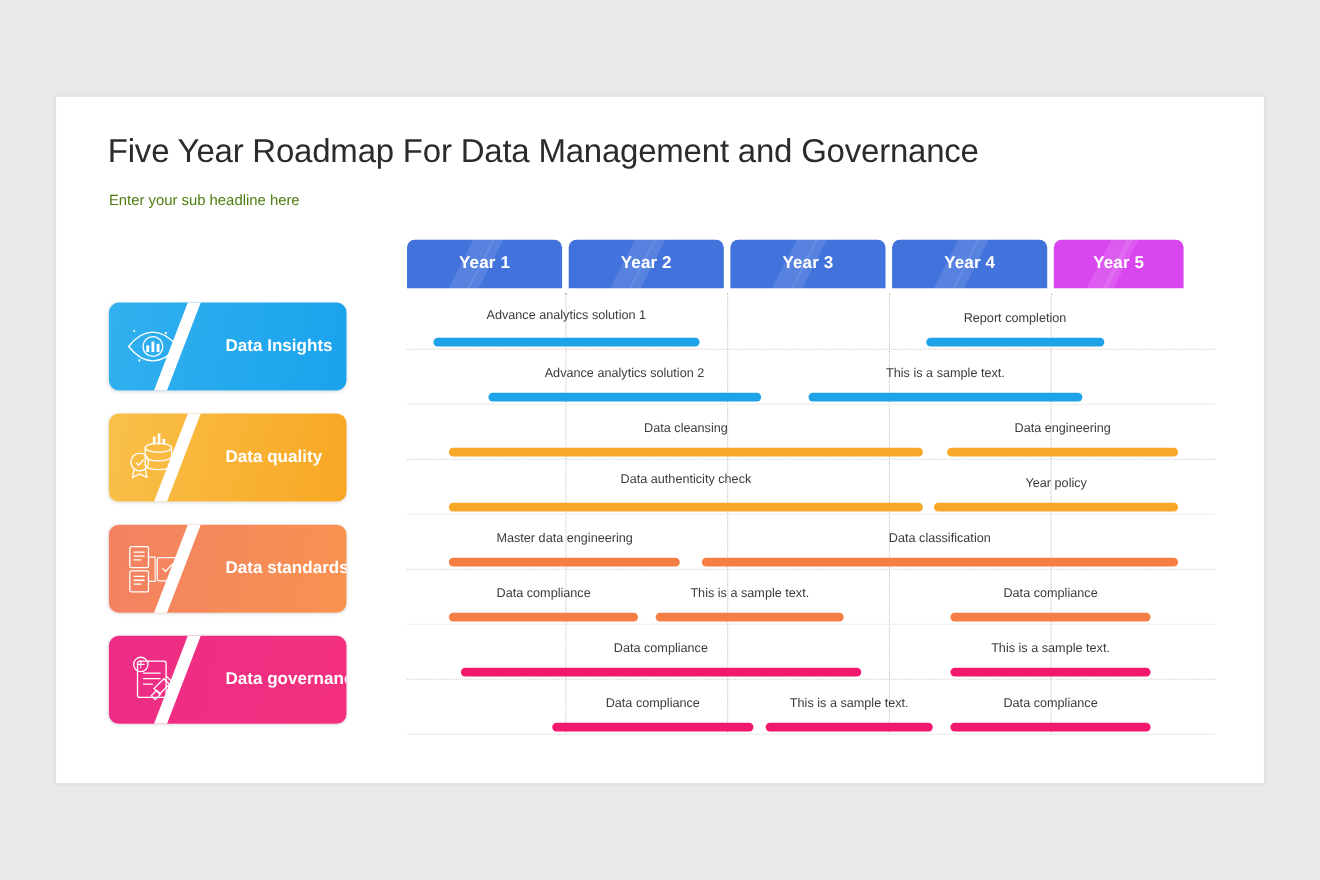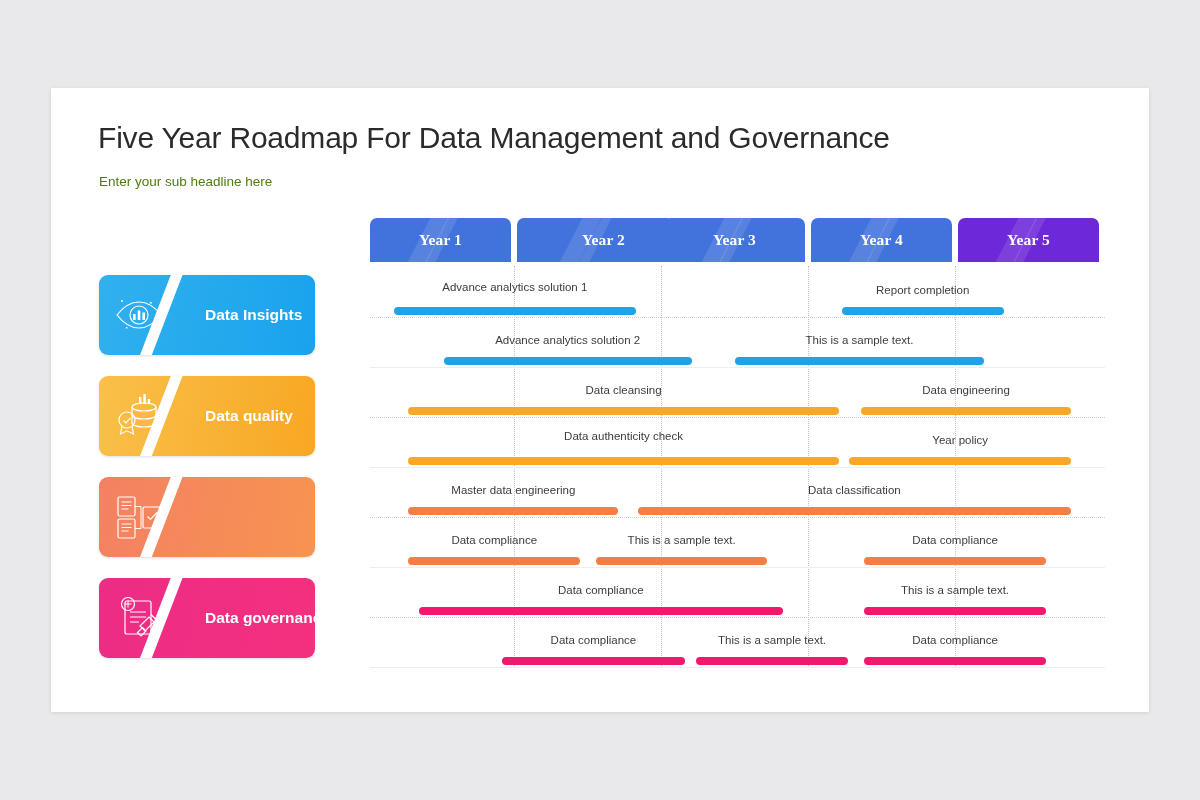--- a/index.html
+++ b/index.html
@@ -60,21 +60,20 @@
     height: 450px;
   }
 
   
   .years {
     position: absolute;
     left: 0;
     top: 0;
     width: 735px;
     height: 44px;
-    font-family: Liberation Serif, serif;
   }
   .year-tab {
     position: absolute;
     top: 0;
     height: 44px;
     background: #4272dc;
     border-radius: 7px 7px 0 0;
     overflow: hidden;
     color: #ffffff;
     font-size: 15.5px;
@@ -220,20 +219,21 @@
         <div class="cat-icon">
     <svg viewBox="0 0 52 52" fill="none" stroke="#ffffff" stroke-width="1.2">
       <rect x="5" y="6" width="17" height="19" rx="1.5"></rect>
       <path d="M8.5 11h10M8.5 14.5h10M8.5 18h7"></path>
       <rect x="5" y="28" width="17" height="19" rx="1.5"></rect>
       <path d="M8.5 33h10M8.5 36.5h10M8.5 40h7"></path>
       <rect x="30" y="16" width="18" height="21" rx="1.5"></rect>
       <path d="M34.5 25.5l3 3 6.5-7"></path>
       <path d="M22 15.5h6v11M22 37.5h6v-11" stroke-width="1"></path>
     </svg></div>
+        <div class="cat-name">Data standards</div>
       </div>
       <div class="cat-card" style="top: 490px; background: linear-gradient(100deg, rgb(236, 44, 134) 0%, rgb(244, 48, 126) 100%);">
         <div class="slash"></div>
         <div class="cat-icon">
     <svg viewBox="0 0 52 52" fill="none" stroke="#ffffff" stroke-width="1.2">
       <rect x="12" y="9" width="26" height="33" rx="2"></rect>
       <path d="M17 20h16M17 25h16M17 30h9"></path>
       <circle cx="15" cy="12" r="6.5"></circle>
       <path d="M15 8.5v7M11.5 12h7" stroke-width="1"></path>
       <path d="M27 34l9-9 5 5-9 9z"></path>
@@ -245,36 +245,36 @@
     </div>
 
   <div id="grid">
     <div id="track">
       <div class="years" id="years">
           <div class="year-tab" style="left: 0px; width: 141px; background: rgb(66, 114, 220);">
             <span class="shine a"></span>
             <span class="shine b"></span>
             <span class="lbl">Year 1</span>
           </div>
-          <div class="year-tab" style="left: 147px; width: 141px; background: rgb(66, 114, 220); padding-left: 16px;">
+          <div class="year-tab" style="left: 147px; width: 141px; background: rgb(66, 114, 220);">
             <span class="shine a"></span>
             <span class="shine b"></span>
             <span class="lbl">Year 2</span>
           </div>
           <div class="year-tab" style="left: 294px; width: 141px; background: rgb(66, 114, 220);">
             <span class="shine a"></span>
             <span class="shine b"></span>
             <span class="lbl">Year 3</span>
           </div>
           <div class="year-tab" style="left: 441px; width: 141px; background: rgb(66, 114, 220);">
             <span class="shine a"></span>
             <span class="shine b"></span>
             <span class="lbl">Year 4</span>
           </div>
-          <div class="year-tab" style="left: 588px; width: 141px; background: #6d28d9; justify-content: center;">
+          <div class="year-tab" style="left: 588px; width: 118px; background: #d946ef; justify-content: center;">
             <span class="shine a"></span>
             <span class="shine b"></span>
             <span class="lbl">Year 5</span>
           </div>
         </div>
       <div id="vlines">
           <div class="vline" style="left: 144px;"></div>
           <div class="vline" style="left: 291px;"></div>
           <div class="vline" style="left: 438px;"></div>
           <div class="vline" style="left: 585px;"></div>

